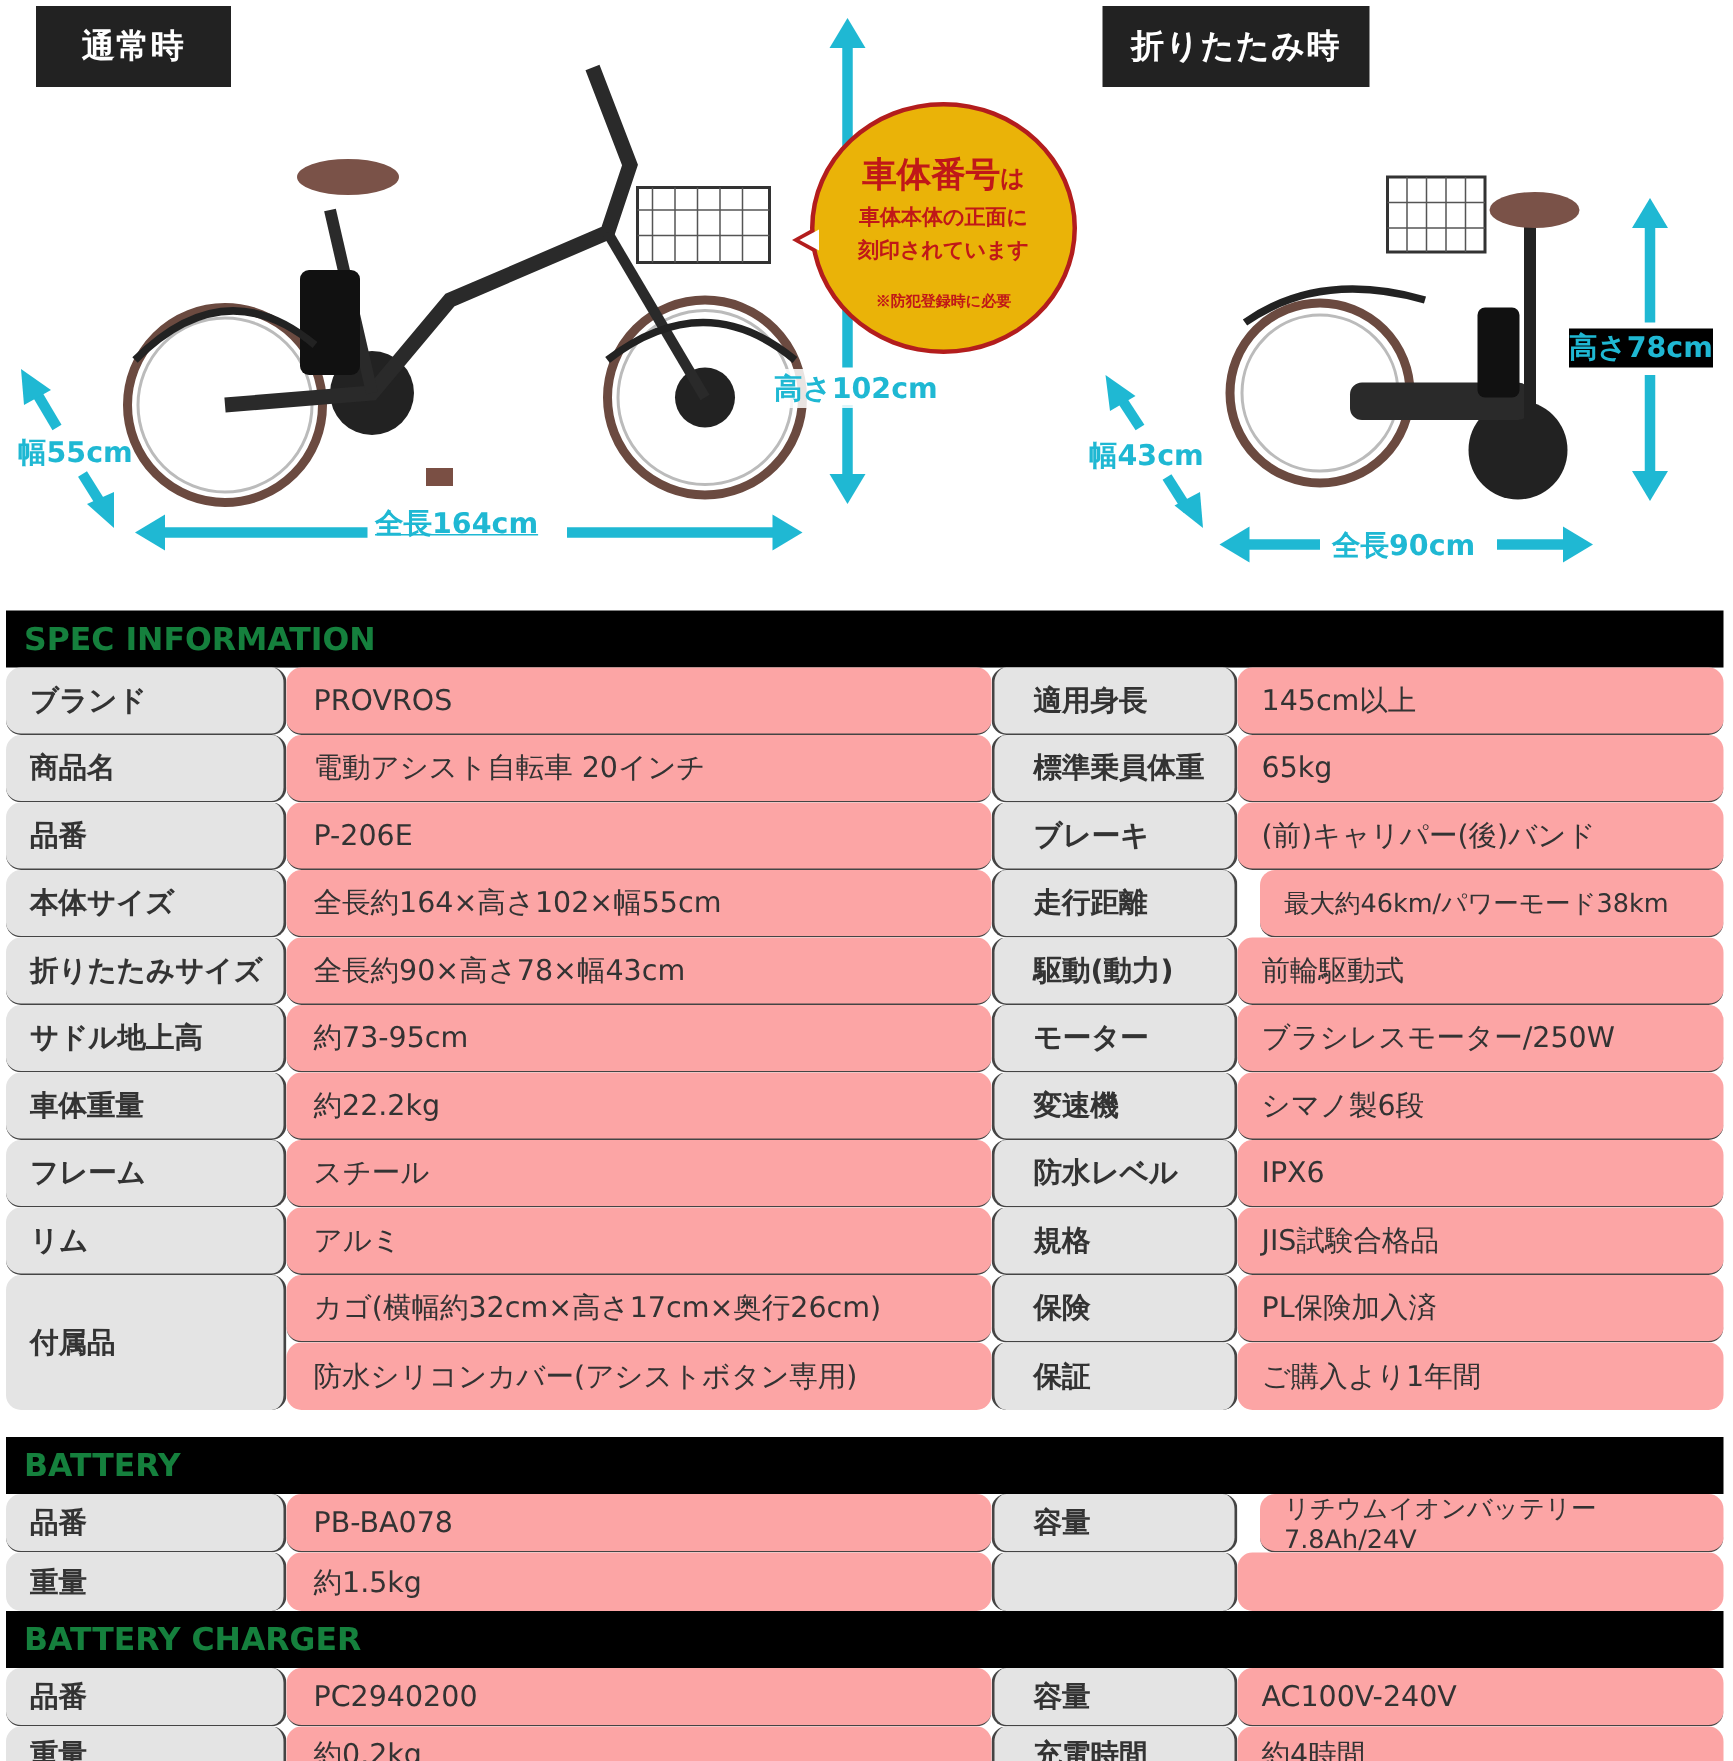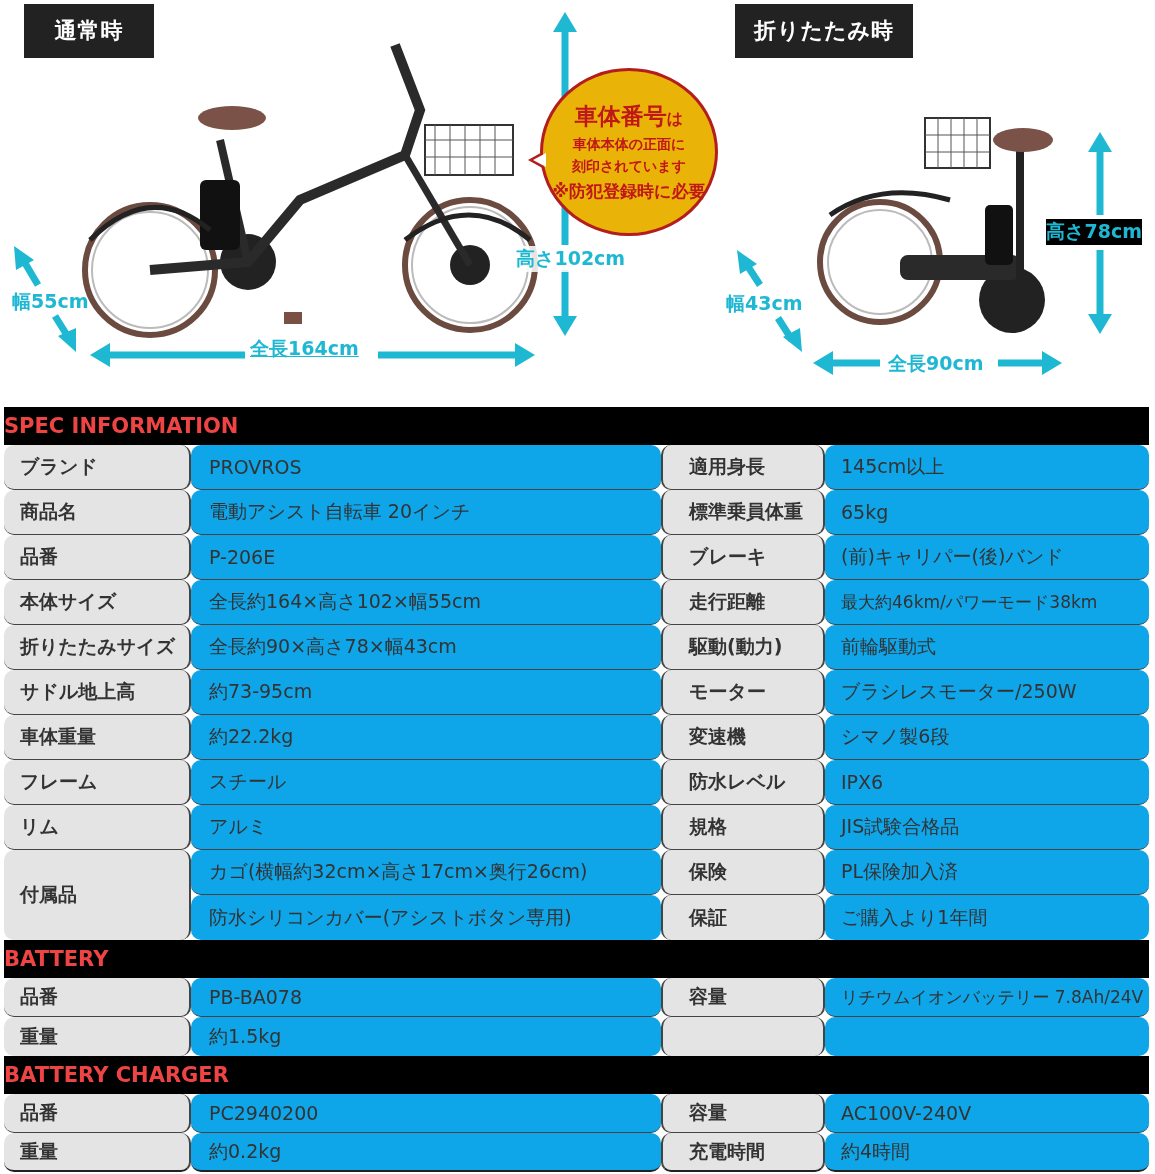--- a/index.html
+++ b/index.html
@@ -5,35 +5,35 @@
   * { box-sizing: border-box; margin: 0; padding: 0; }
   body { width: 1155px; height: 1174px; background: #ffffff; font-family: "DejaVu Sans", sans-serif; position: relative; overflow: hidden; color: #333; }
   .hero { position: absolute; left: 0; top: 0; width: 1155px; height: 400px; }
   .label-box { position: absolute; background: #222; color: #fff; font-weight: bold; font-size: 22px; display: flex; align-items: center; justify-content: center; letter-spacing: 1px; }
   .dim { position: absolute; color: #1fb8d3; font-weight: bold; font-size: 19px; white-space: nowrap; }
   .bubble { position: absolute; left: 540px; top: 68px; width: 178px; height: 168px; border: 3px solid #b31d1d; border-radius: 50%; background: #eab308; text-align: center; color: #c01818; font-weight: bold; }
   .bubble .b1 { font-size: 23px; margin-top: 30px; }
   .bubble .b1 small { font-size: 16px; }
   .bubble .b2 { font-size: 14px; margin-top: 4px; }
   .bubble .b3 { font-size: 14px; margin-top: 4px; }
-  .bubble .b4 { font-size: 17px; margin-top: 4px; }
+  .bubble .b4 { font-size: 10px; margin-top: 18px; font-family: Liberation Serif, serif; }
   .bubble-tail { position: absolute; left: 528px; top: 150px; width: 0; height: 0; border-top: 10px solid transparent; border-bottom: 10px solid transparent; border-right: 18px solid #b31d1d; }
   .bubble-tail-inner { position: absolute; left: 533px; top: 153px; width: 0; height: 0; border-top: 7px solid transparent; border-bottom: 7px solid transparent; border-right: 13px solid #fff; }
 
   .spec { position: absolute; left: 4px; top: 407px; width: 1145px; }
-  .sec-head { background: #000; color: #ef4444; font-weight: bold; font-size: 21px; padding-left: 0; display: flex; align-items: center; }
+  .sec-head { background: #000; color: #15803d; font-weight: bold; font-size: 21px; padding-left: 12px; display: flex; align-items: center; }
   .grid { display: grid; grid-template-columns: 187px 470px 164px 324px; }
   .cell { border-bottom: 1.5px solid #444; display: flex; align-items: center; font-size: 19px; border-radius: 10px; }
   .k { background: #e4e4e4; font-weight: bold; color: #333; padding-left: 16px; border-right: 2px solid #444; }
-  .v { background: #0ea5e9; padding-left: 18px; color: #333; }
+  .v { background: #fca5a5; padding-left: 18px; color: #333; }
   .k2 { padding-left: 26px; border-left: 2px solid #444; }
   .v2 { padding-left: 16px; }
   .h45 { height: 45px; }
   .h39 { height: 39px; }
-  .small { font-size: 17px; }
+  .small { font-size: 17px; margin-left: 15px; }
 </style>
 </head>
 <body>
 
 <div class="hero">
   <div class="label-box" style="left:24px;top:4px;width:130px;height:54px;">通常時</div>
   <div class="label-box" style="left:735px;top:4px;width:178px;height:54px;">折りたたみ時</div>
 
   <svg style="position:absolute;left:0;top:0;" width="1155" height="400">
 
@@ -168,21 +168,21 @@
 
     <div class="cell k" style="grid-row: span 2; border-bottom:none;">付属品</div>
     <div class="cell v h45">カゴ(横幅約32cm×高さ17cm×奥行26cm)</div>
     <div class="cell k k2 h45">保険</div>
     <div class="cell v v2 h45">PL保険加入済</div>
     <div class="cell v h45" style="border-bottom:none;">防水シリコンカバー(アシストボタン専用)</div>
     <div class="cell k k2 h45" style="border-bottom:none;">保証</div>
     <div class="cell v v2 h45" style="border-bottom:none;">ご購入より1年間</div>
   </div>
 
-  <div class="sec-head" style="height:38px;">BATTERY</div>
+  <div class="sec-head" style="height:38px;margin-top:18px;">BATTERY</div>
   <div class="grid">
     <div class="cell k h39">品番</div>
     <div class="cell v h39">PB-BA078</div>
     <div class="cell k k2 h39">容量</div>
     <div class="cell v v2 h39 small">リチウムイオンバッテリー 7.8Ah/24V</div>
     <div class="cell k h39" style="border-bottom:none;">重量</div>
     <div class="cell v h39" style="border-bottom:none;text-align:center;">約1.5kg</div>
     <div class="cell k k2 h39" style="border-bottom:none;"></div>
     <div class="cell v v2 h39" style="border-bottom:none;"></div>
   </div>

